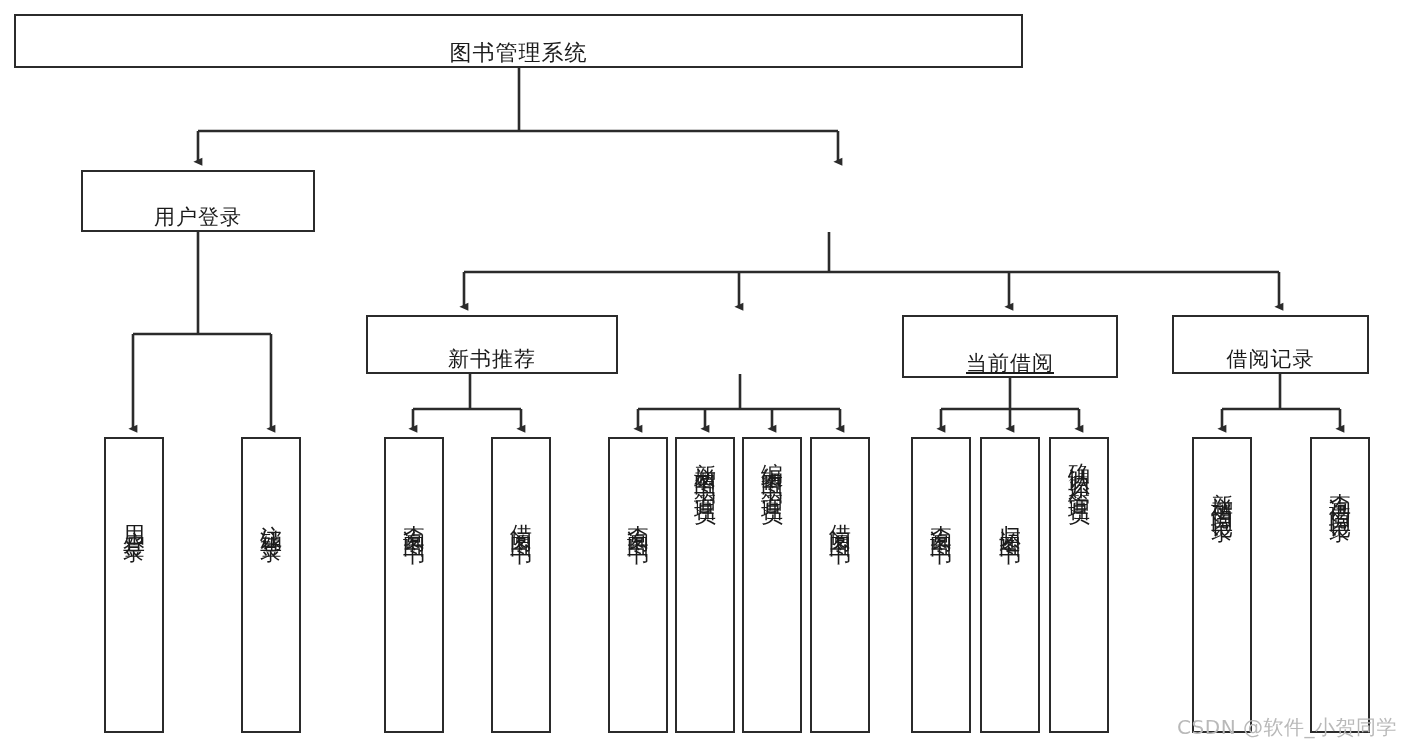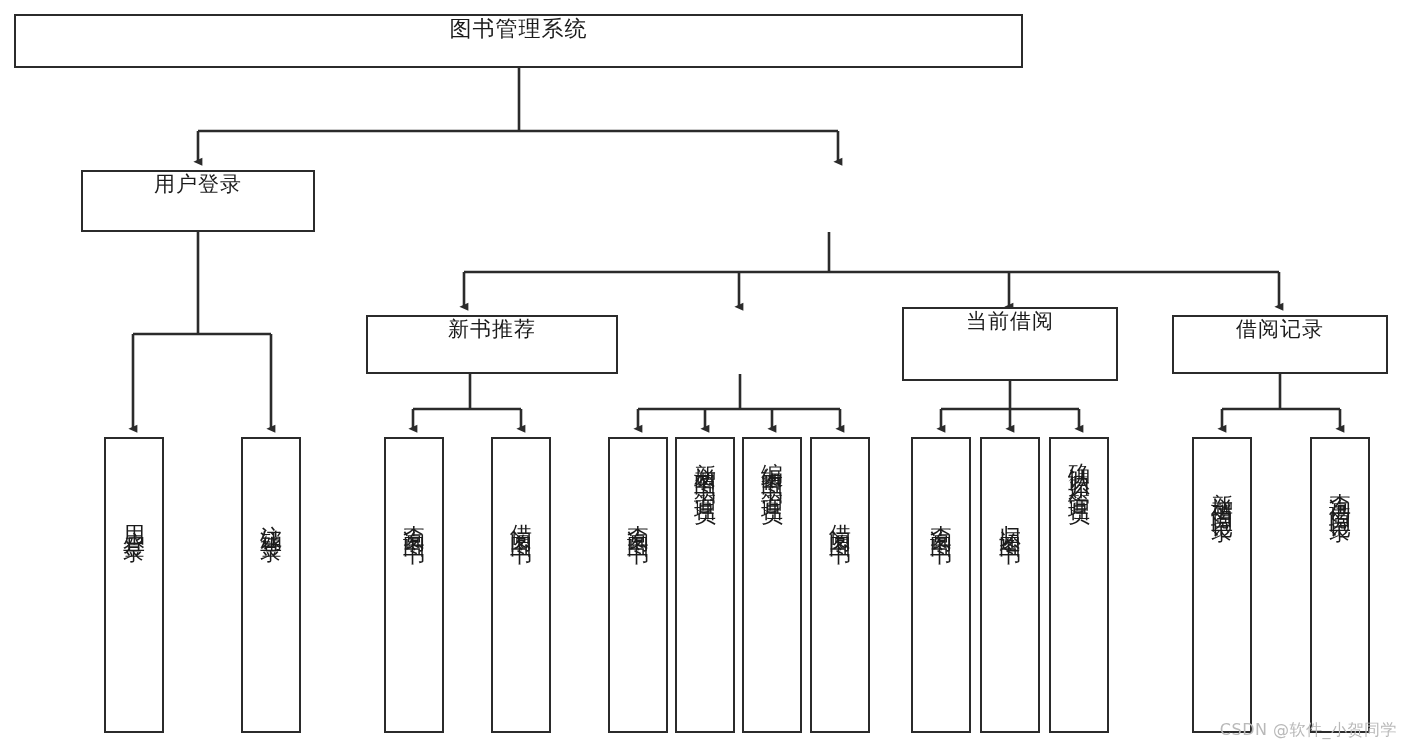--- a/index.html
+++ b/index.html
@@ -25,21 +25,21 @@
     width: 1405px;
     height: 747px;
     pointer-events: none;
   }
   .node {
     position: absolute;
     box-sizing: border-box;
     border: 2px solid #2b2b2b;
     background: #ffffff;
     display: flex;
-    align-items: flex-start;
+    align-items: flex-end;
     justify-content: center;
     color: #1b1b1b;
     line-height: 1.18;
   }
   .node .label {
     display: block;
     text-align: center;
   }
   
   .node.horiz .label {
@@ -60,21 +60,21 @@
     letter-spacing: 6px;
     white-space: nowrap;
     line-height: 1;
   }
   .node.root .label { font-size: 22px; }
 
   .watermark {
     position: absolute;
     right: 8px;
     bottom: 6px;
-    font-size: 16px;
+    font-size: 20px;
     color: #b9b9b9;
     white-space: nowrap;
     letter-spacing: 0.5px;
     user-select: none;
   }
 </style>
 </head>
 <body>
 
 <div id="diagram-canvas">
@@ -133,24 +133,24 @@
     <span class="label">图书管理系统</span>
   </div>
 
   <div class="node horiz" style="left:81px; top:170px; width:234px; height:62px;">
     <span class="label">用户登录</span>
   </div>
 
   <div class="node horiz" style="left:366px; top:315px; width:252px; height:59px;">
     <span class="label">新书推荐</span>
   </div>
-  <div class="node horiz" style="left:902px; top:307px; width:216px; height:74px;">
+  <div class="node horiz" style="left:902px; top:315px; width:216px; height:63px;text-decoration:underline;">
     <span class="label">当前借阅</span>
   </div>
-  <div class="node horiz" style="left:1172px; top:315px; width:216px; height:59px;">
+  <div class="node horiz" style="left:1172px; top:315px; width:197px; height:59px;">
     <span class="label">借阅记录</span>
   </div>
 
   <div class="node vert" style="left:104px; top:437px; width:60px; height:296px; padding-top:68px;">
     <span class="label">用户登录</span>
   </div>
   <div class="node vert" style="left:241px; top:437px; width:60px; height:296px; padding-top:68px;">
     <span class="label">注销登录</span>
   </div>
 

